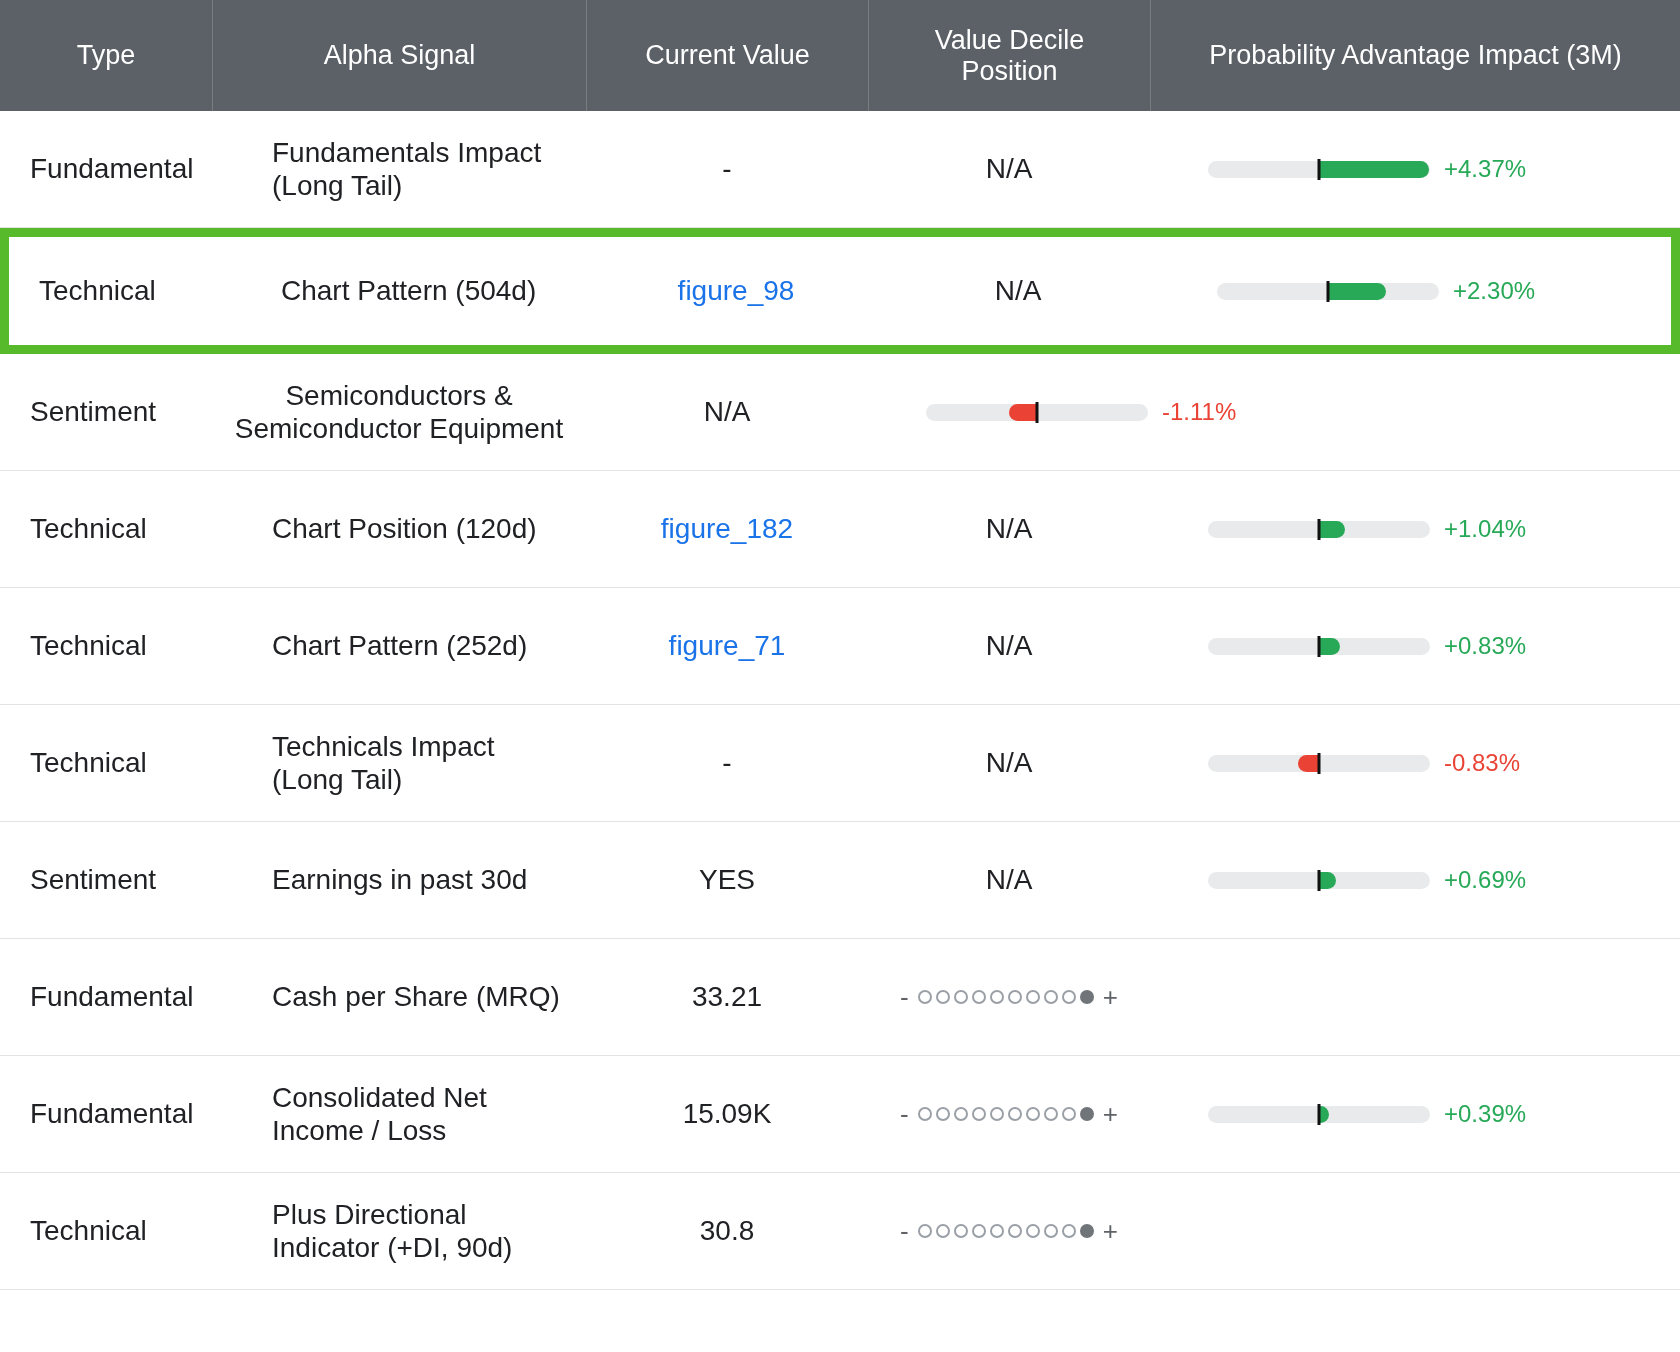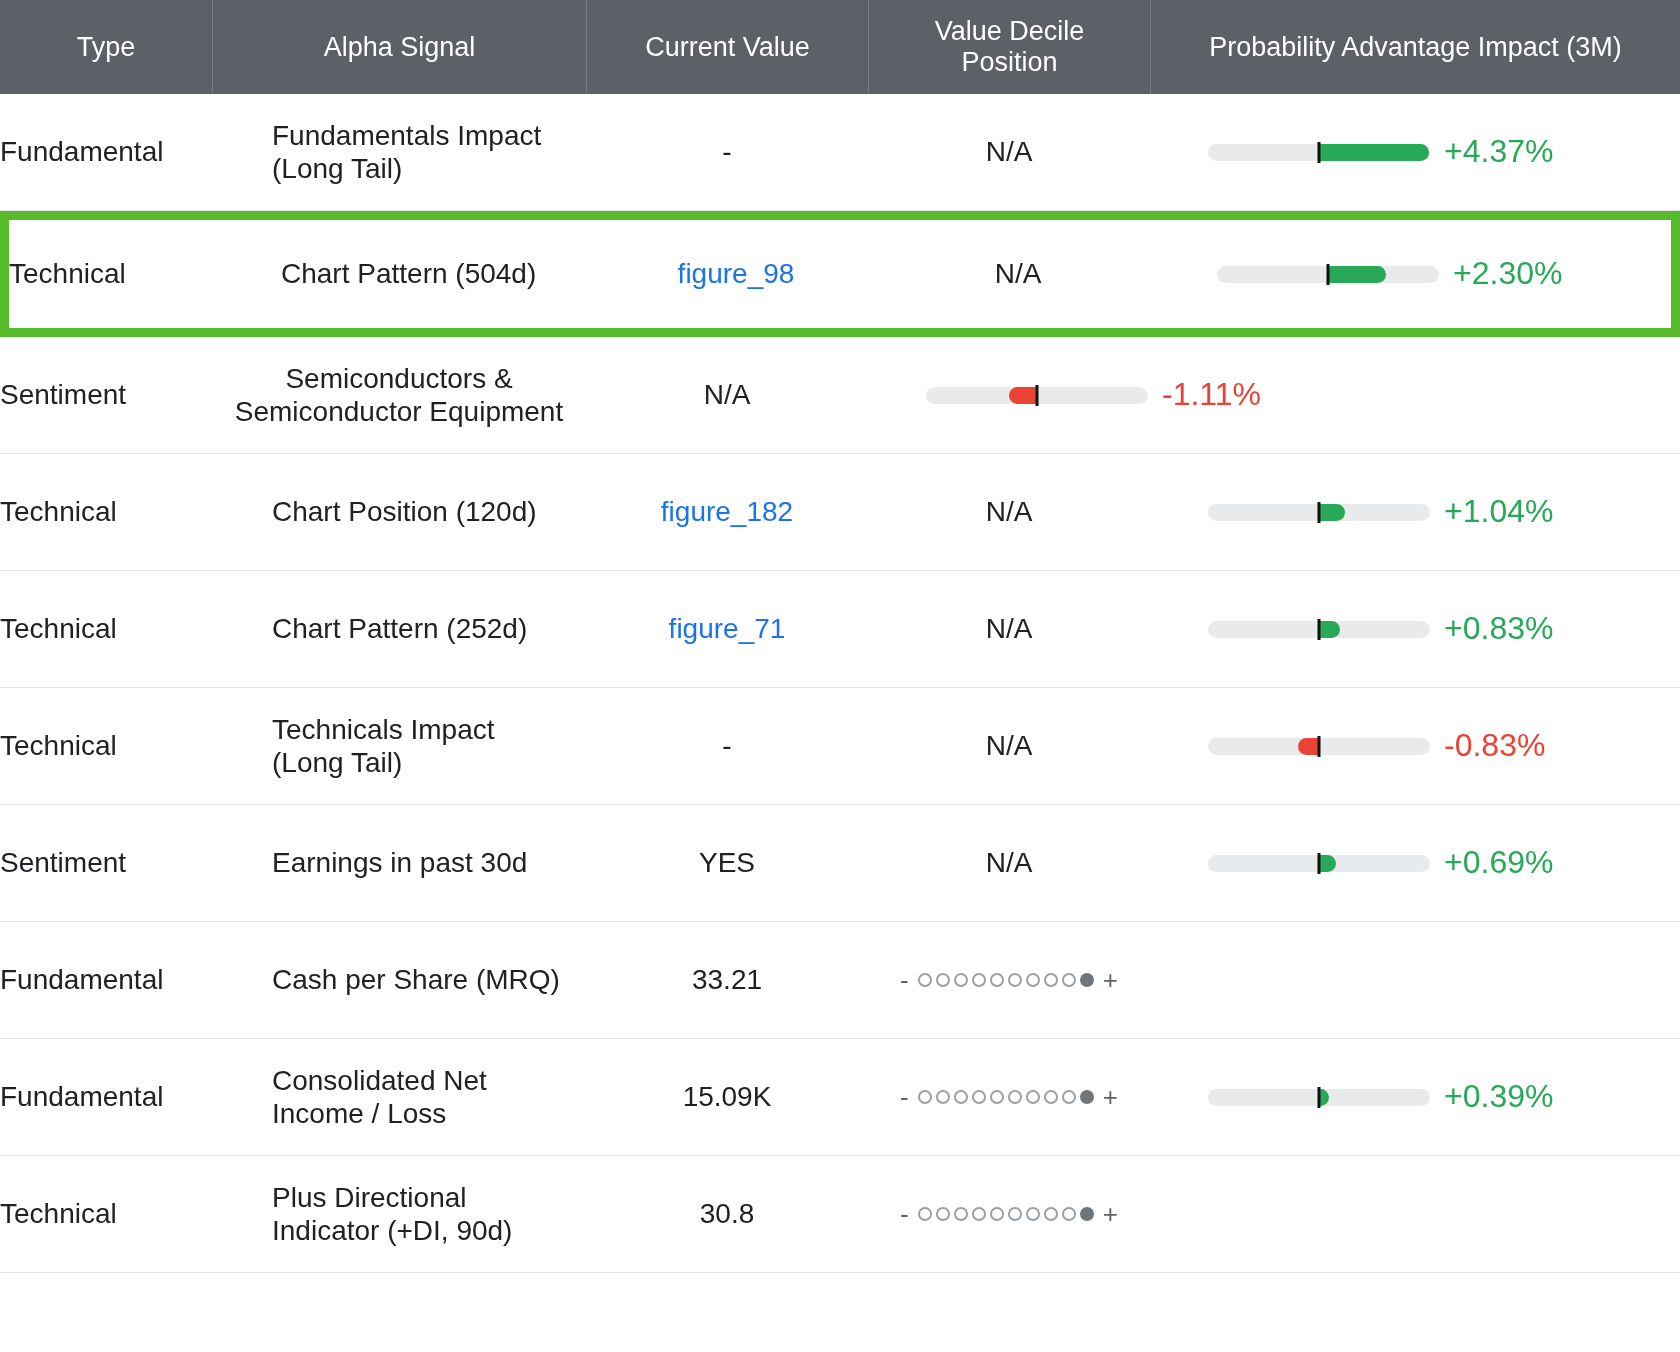--- a/index.html
+++ b/index.html
@@ -19,21 +19,21 @@
     font-family:"Liberation Sans","DejaVu Sans",sans-serif;
     color:var(--text);
     background:#ffffff;
   }
   .table{width:1680px;}
   .header-row{
     display:grid;
     grid-template-columns:212px 374px 282px 282px 1fr;
     background:var(--header-bg);
     color:#ffffff;
-    height:94px;
+    height:111px;
   }
   .hcell{
     display:flex;align-items:center;justify-content:center;
     font-size:27px;text-align:center;padding:0 14px;
   }
   .hcell + .hcell{border-left:1px solid rgba(255,255,255,0.18);}
   .row{
     display:grid;
     grid-template-columns:212px 374px 282px 282px 1fr;
     min-height:117px;
@@ -43,21 +43,21 @@
   }
   .row.highlighted{
     border:9px solid var(--highlight);
     min-height:126px;
   }
   .cell{
     display:flex;align-items:center;
     font-size:28px;line-height:1.18;
     padding:18px 0;
   }
-  .type-cell{}
+  .type-cell{padding-left:30px;}
   .signal-cell{padding-left:60px;padding-right:24px;}
   .value-cell{justify-content:center;text-align:center;padding-left:10px;padding-right:10px;}
   .decile-cell{justify-content:center;text-align:right;}
   .impact-cell{padding-left:58px;gap:14px;}
   .link{color:var(--link);cursor:pointer;}
   .bar-track{
     position:relative;
     width:222px;height:17px;
     background:var(--track);
     border-radius:9px;
@@ -67,21 +67,21 @@
     position:absolute;top:0;height:100%;z-index:1;
   }
   .bar-fill.pos{left:50%;background:var(--green);border-radius:0 9px 9px 0;}
   .bar-fill.neg{right:50%;background:var(--red);border-radius:9px 0 0 9px;}
   .bar-tick{
     position:absolute;left:50%;top:-2px;
     width:3px;height:21px;
     transform:translateX(-50%);
     background:#111111;z-index:2;
   }
-  .impact-label{font-size:32px;white-space:nowrap;}
+  .impact-label{font-size:24px;white-space:nowrap;}
   .impact-label.pos{color:var(--green);}
   .impact-label.neg{color:var(--red);text-align:right;}
   .dots{display:flex;align-items:center;}
   .dots .sign{font-size:26px;color:#5f6368;margin:0 7px;}
   .dot{
     width:14px;height:14px;border-radius:50%;
     border:2px solid var(--dot-border);
     margin:0 2px;flex:0 0 auto;
   }
   .dot.filled{background:var(--dot-filled);border-color:var(--dot-filled);}

